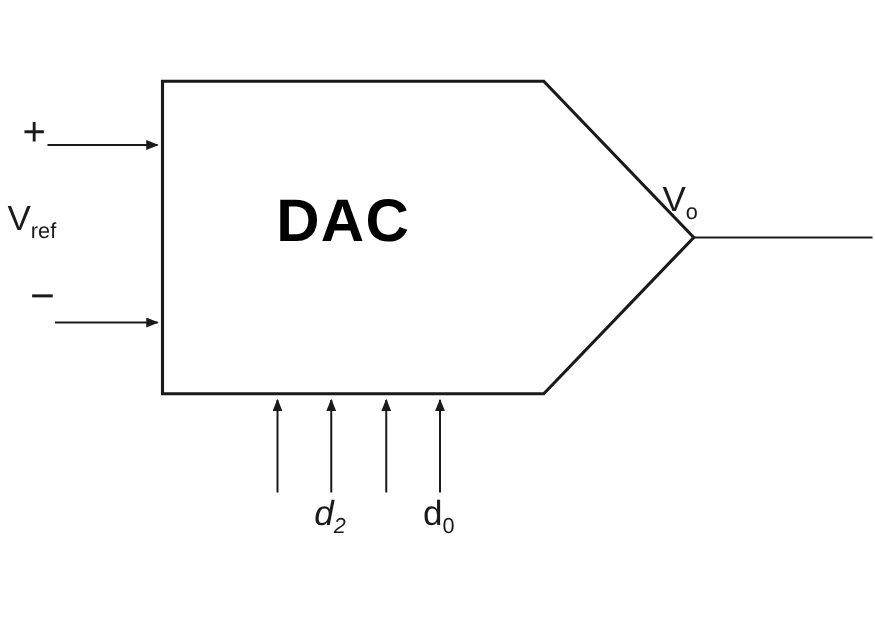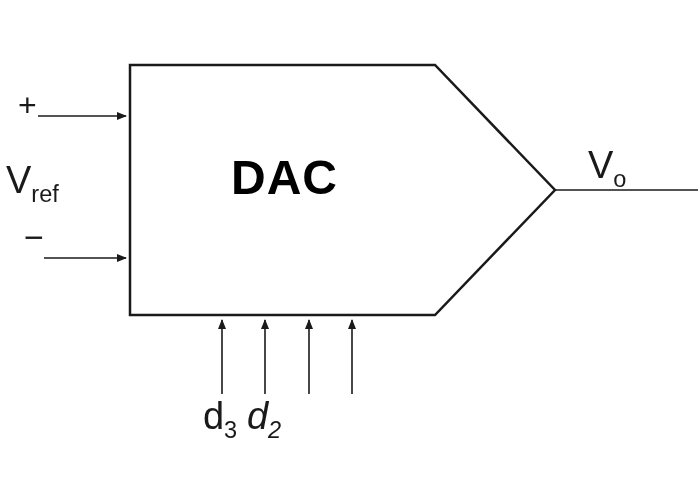--- a/index.html
+++ b/index.html
@@ -16,43 +16,43 @@
     color: #000000;
     overflow: hidden;
   }
   .canvas svg {
     position: absolute;
     left: 0;
     top: 0;
   }
   .label {
     position: absolute;
-    font-size: 38px;
+    font-size: 28px;
     line-height: 1.1;
     white-space: nowrap;
     color: #1a1a1a;
   }
   .label sub {
     font-size: 0.62em;
     line-height: 1;
   }
   .plus-sign   { left: 18px;  top: 88px;  font-size: 32px; }
   .vref-label  { left: 6px;   top: 160px; }
   .minus-sign  { left: 24px;  top: 219px; font-size: 34px; }
   .dac-label {
-    left: 132px;
+    left: 122px;
     top: 152px;
     width: 305px;
     text-align: center;
     font-size: 48px;
     font-weight: bold;
     letter-spacing: 1px;
     color: #000000;
   }
-  .vo-label    { left: 588px; top: 145px; }
+  .vo-label    { left: 530px; top: 145px; }
   .d-label {
     width: 44px;
     text-align: center;
     top: 396px;
   }
   .d3 { left: 198px; }
   .d2 { left: 242px; font-style: italic; }
   .d1 { left: 286px; }
   .d0 { left: 329px; }
 </style>
@@ -84,19 +84,19 @@
   <div class="label plus-sign">+</div>
 
   <div class="label vref-label"><span>V</span><sub>ref</sub></div>
 
   <div class="label minus-sign">−</div>
 
   <div class="label dac-label">DAC</div>
 
   <div class="label vo-label"><span>V</span><sub>o</sub></div>
 
-  <div class="label d-label d3"><span>d</span><sub>3</sub></div>
 
   <div class="label d-label d2"><span>d</span><sub>2</sub></div>
 
 
+  <div class="label d-label d0"><span>d</span><sub>0</sub></div>
 
 </div>
 
 </body></html>

